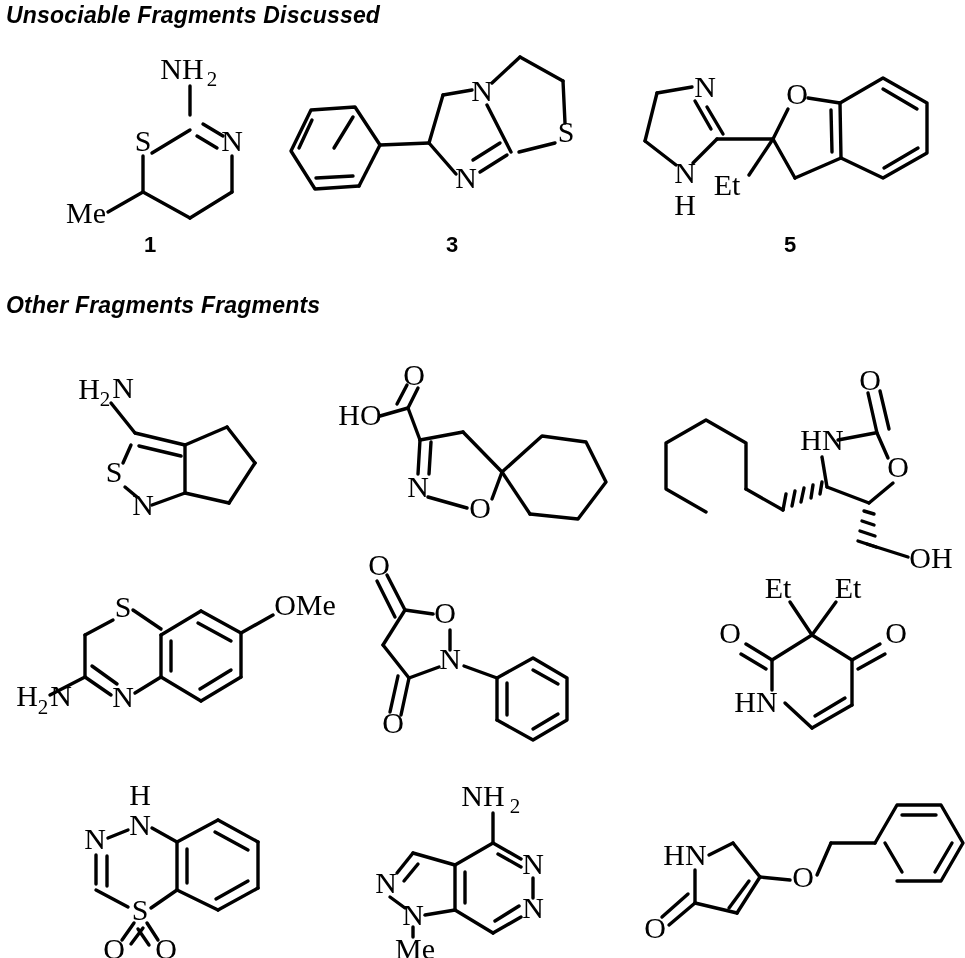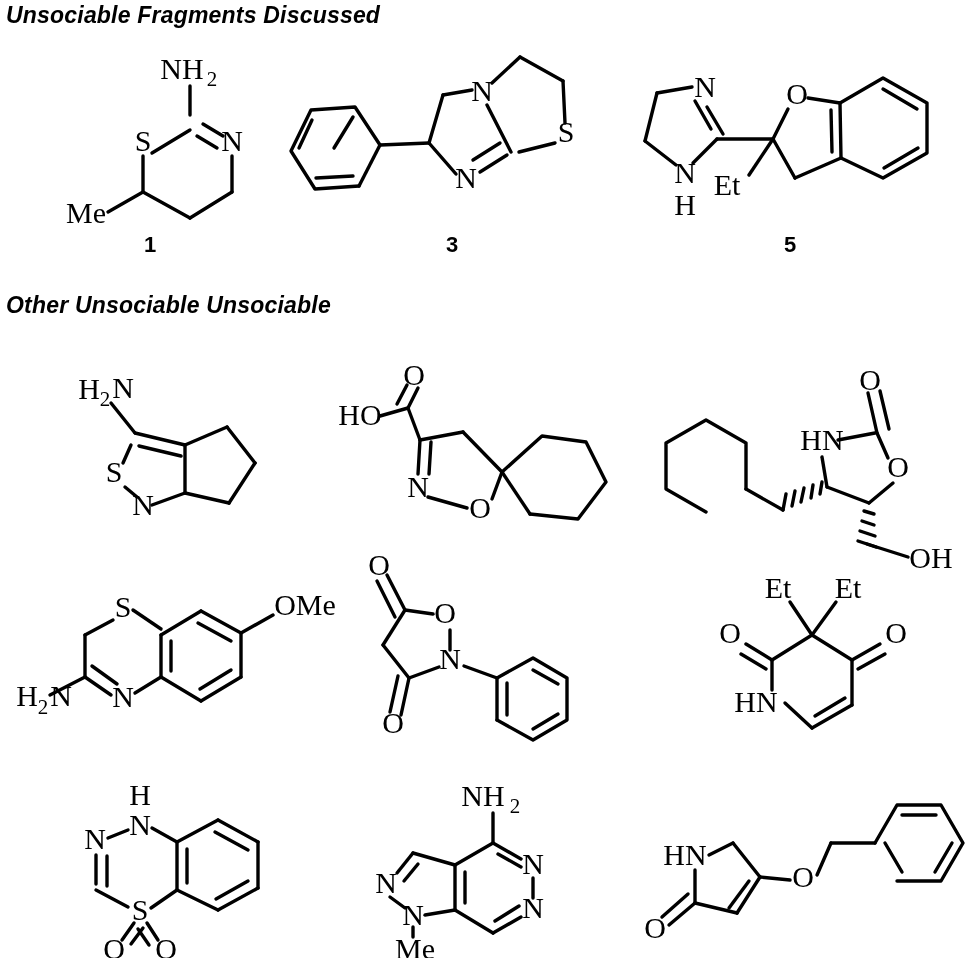--- a/index.html
+++ b/index.html
@@ -148,21 +148,21 @@
     <text x="40" y="121">N</text>
     <text x="40" y="153">H</text>
     <text x="152" y="42">O</text>
     <text x="82" y="133">Et</text>
   </svg>
 
   <div class="compound-label" id="label-1">1</div>
   <div class="compound-label" id="label-3">3</div>
   <div class="compound-label" id="label-5">5</div>
 
-  <div class="section-header" id="header-other">Other Unsociable Unsociable</div>
+  <div class="section-header" id="header-other">Other Fragments Fragments</div>
 
   <svg class="struct" id="svg-aminocyclopenta" style="left:75px; top:365px;" width="200" height="160" viewBox="0 0 200 160">
 
     <line x1="60" y1="68" x2="36" y2="38"></line>
     <line x1="56" y1="80" x2="48" y2="98"></line>
     <line x1="50" y1="122" x2="62" y2="132"></line>
     <line x1="77" y1="140" x2="110" y2="128"></line>
     <line x1="110" y1="128" x2="110" y2="80"></line>
     <line x1="60" y1="68" x2="110" y2="80"></line>
     <line x1="64" y1="81" x2="106" y2="91"></line>

